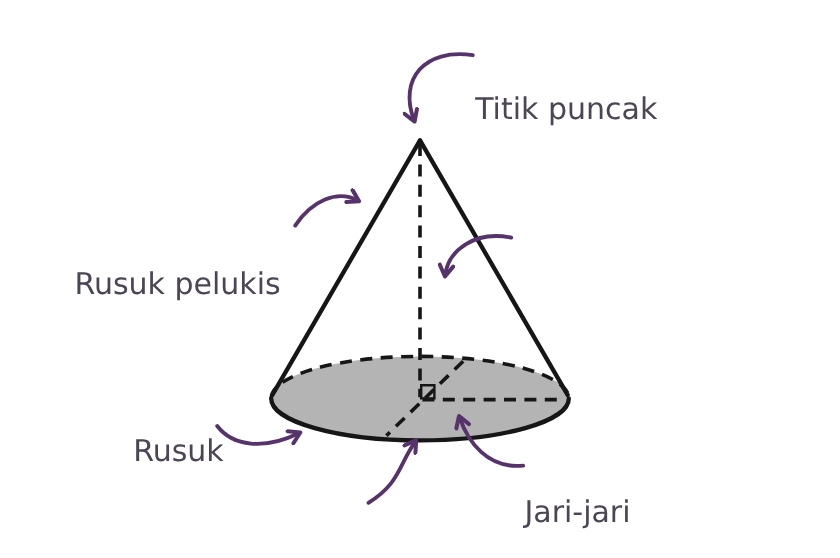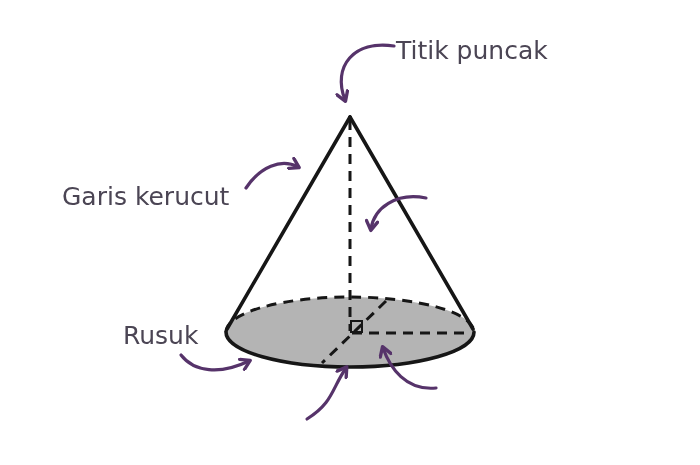--- a/index.html
+++ b/index.html
@@ -18,20 +18,21 @@
     overflow: hidden;
   }
   .diagram-svg { position: absolute; left: 0; top: 0; }
   .label {
     position: absolute;
     font-family: "DejaVu Sans", "Liberation Sans", sans-serif;
     font-size: 25px;
     color: var(--label-text);
     white-space: nowrap;
     user-select: none;
+    margin-top: 40px;
   }
   .solid {
     stroke: var(--outline);
     stroke-width: 3.6;
     fill: none;
     stroke-linecap: round;
   }
   .dashed {
     stroke: var(--outline);
     stroke-width: 3;
@@ -90,20 +91,21 @@
     <path d="M 394 46 C 354 40, 332 66, 345 100" class="arrow" marker-end="url(#ah)"></path>
     <path d="M 246 188 C 260 167, 281 158, 298 167" class="arrow" marker-end="url(#ah)"></path>
     <path d="M 426 198 C 396 192, 374 208, 371 229" class="arrow" marker-end="url(#ah)"></path>
     <path d="M 181 355 C 194 372, 220 375, 249 361" class="arrow" marker-end="url(#ah)"></path>
     <path d="M 307 419 C 333 403, 332 388, 346 368" class="arrow" marker-end="url(#ah)"></path>
     <path d="M 436 388 C 406 391, 390 368, 383 348" class="arrow" marker-end="url(#ah)"></path>
   </svg>
 
   <div class="label" style="left:396px; top:36px;">Titik puncak</div>
 
-  <div class="label" style="left:62px; top:182px;">Garis kerucut</div>
+  <div class="label" style="left:62px; top:182px;">Rusuk pelukis</div>
 
 
-  <div class="label" style="left:123px; top:321px;">Rusuk</div>
+  <div class="label" style="left:111px; top:321px;">Rusuk</div>
 
+  <div class="label" style="left:437px; top:372px;">Jari-jari</div>
 
 
 </div>
 
 </body></html>

